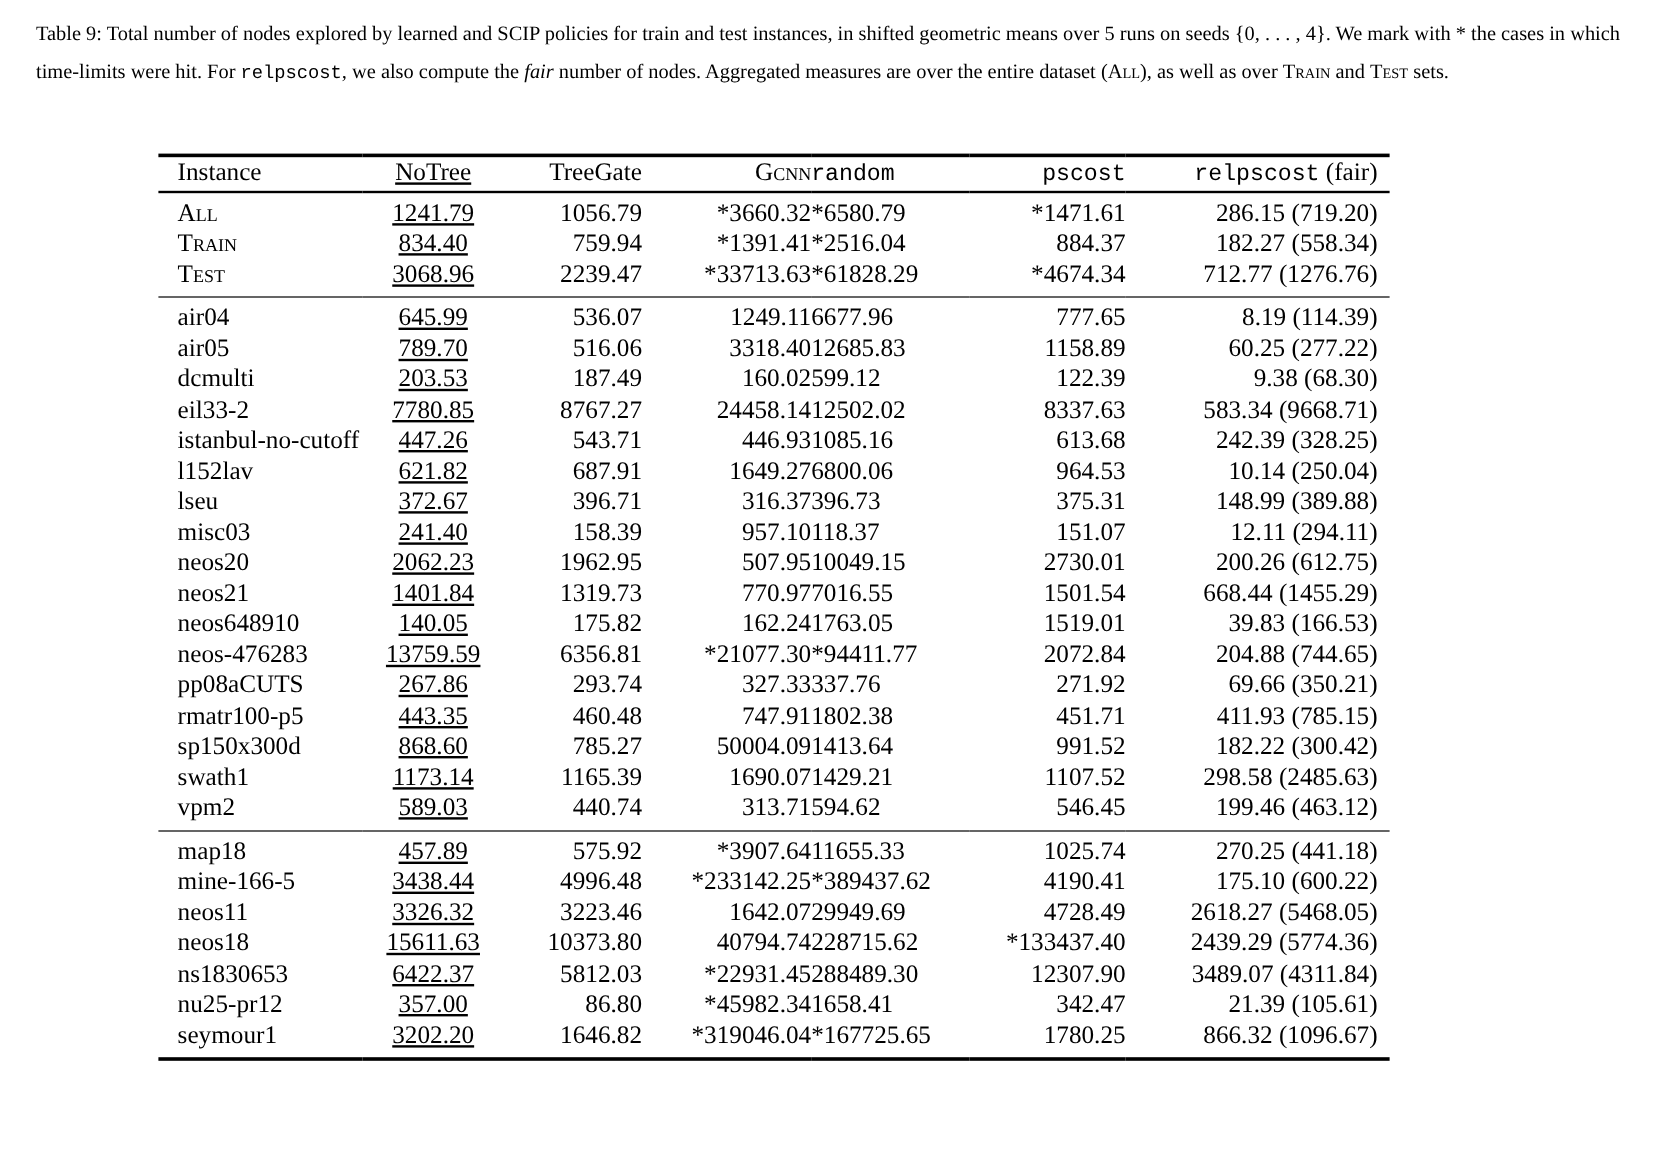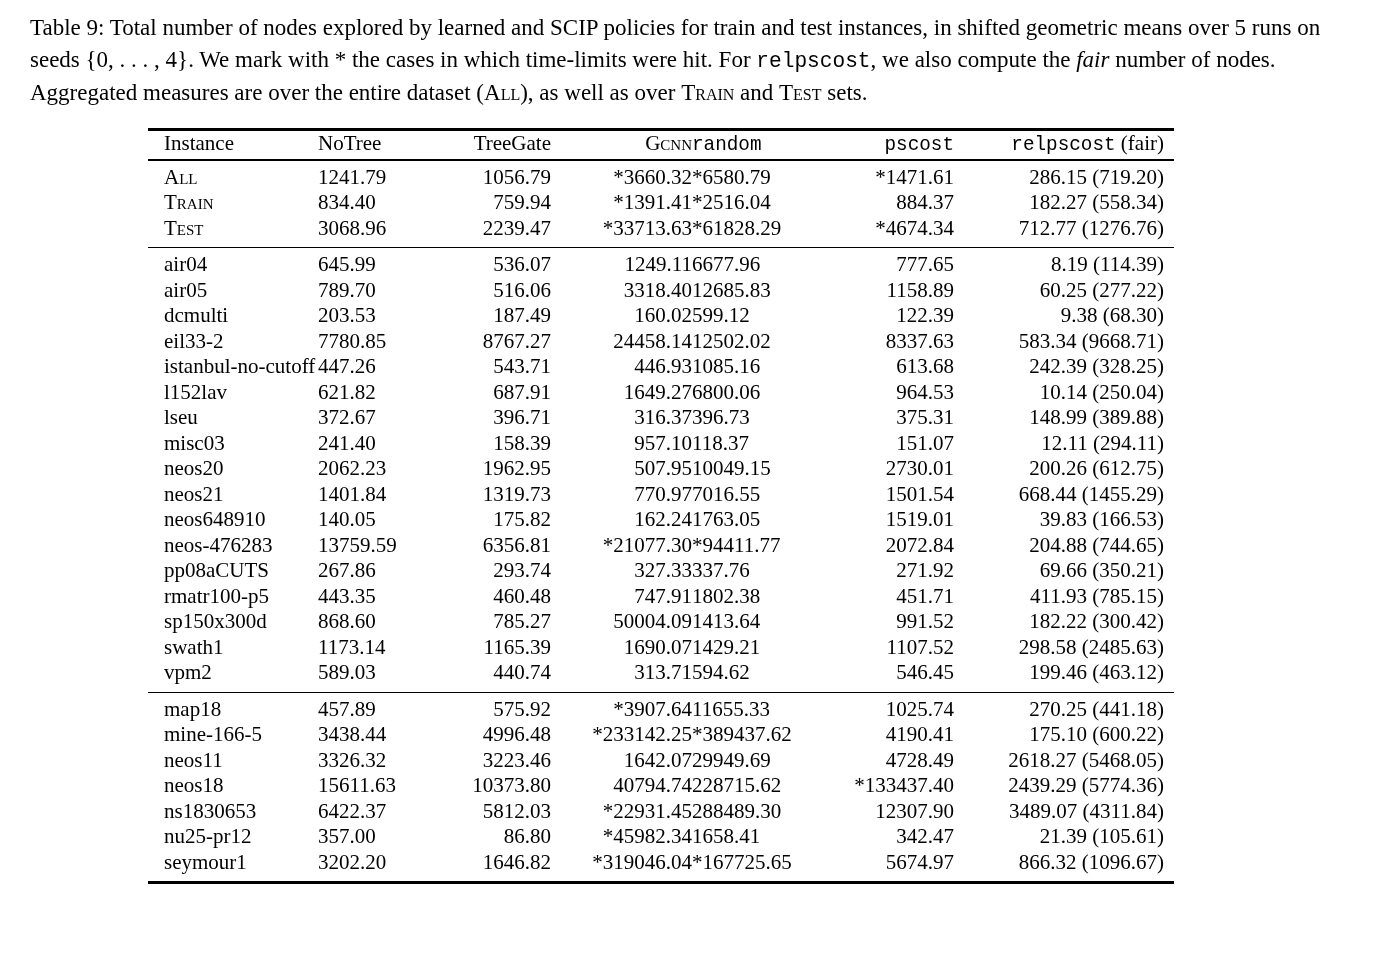--- a/index.html
+++ b/index.html
@@ -14,36 +14,36 @@
     width: 1378px;
     height: 969px;
     background: #ffffff;
     overflow: hidden;
   }
   .caption {
     position: absolute;
     left: 30px;
     top: 12px;
     width: 1322px;
-    font-size: 23px;
+    font-size: 17px;
     line-height: 32px;
     margin: 0;
     text-align: left;
   }
   .seg-normal { font-family: "Liberation Serif", serif; }
   .seg-mono {
     font-family: "Liberation Mono", "DejaVu Sans Mono", monospace;
     font-size: 0.92em;
   }
   .seg-italic { font-style: italic; }
   .seg-smallcaps { font-variant: small-caps; }
 
   .tablewrap {
     position: absolute;
-    left: 148px;
+    left: 132px;
     top: 128px;
     width: 1026px;
   }
   table.results {
     border-collapse: collapse;
     table-layout: fixed;
     width: 1026px;
     font-size: 21px;
     border-top: 3px solid #000;
     border-bottom: 3px solid #000;
@@ -56,21 +56,21 @@
     line-height: 25.5px;
     vertical-align: baseline;
   }
   thead tr { border-bottom: 2px solid #000; }
   thead th { padding-top: 11px; padding-bottom: 9px; }
   tbody.ruled { border-bottom: 1.5px solid #000; }
   tbody tr:first-child td { padding-top: 4px; }
   tbody tr:last-child td { padding-bottom: 6px; }
 
   .col0 { width: 170px; padding-left: 16px !important; text-align: left; }
-  .col1 { width: 118px; text-align: left; }
+  .col1 { width: 118px; text-align: center; text-decoration: underline; }
   .col2 { width: 115px; text-align: right; }
   .col3 { width: 141px; text-align: right; }
   .col4 { width: 132px; text-align: left; }
   .col5 { width: 130px; text-align: right; }
   .col6 { width: 220px; padding-right: 10px !important; text-align: right; }
 </style>
 </head>
 <body>
 
 <div class="page">
@@ -327,19 +327,19 @@
             <td class="col4">1658.41</td>
             <td class="col5">342.47</td>
             <td class="col6">21.39 (105.61)</td>
           </tr>
           <tr>
             <td class="col0">seymour1</td>
             <td class="col1">3202.20</td>
             <td class="col2">1646.82</td>
             <td class="col3">*319046.04</td>
             <td class="col4">*167725.65</td>
-            <td class="col5">5674.97</td>
+            <td class="col5">1780.25</td>
             <td class="col6">866.32 (1096.67)</td>
           </tr>
         </tbody>
     </table>
   </div>
 </div>
 
 </body></html>

